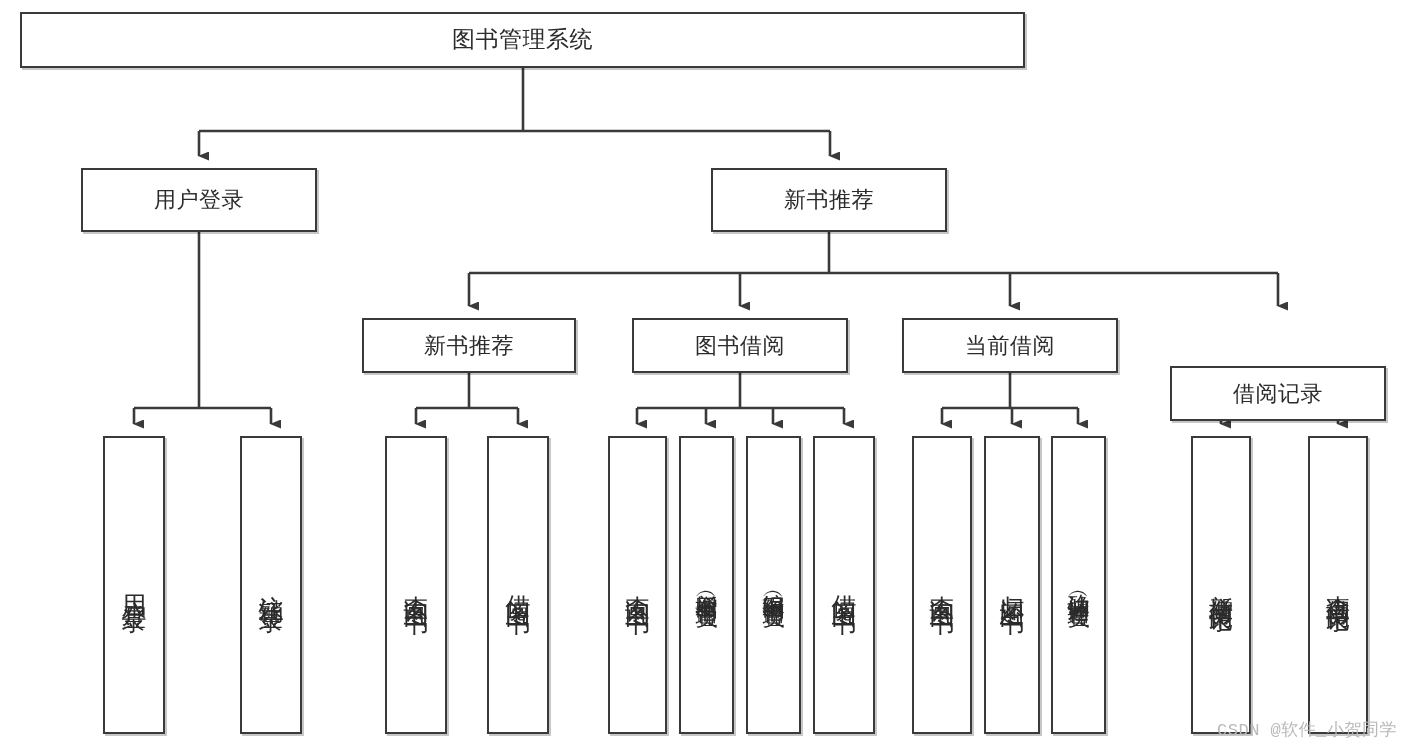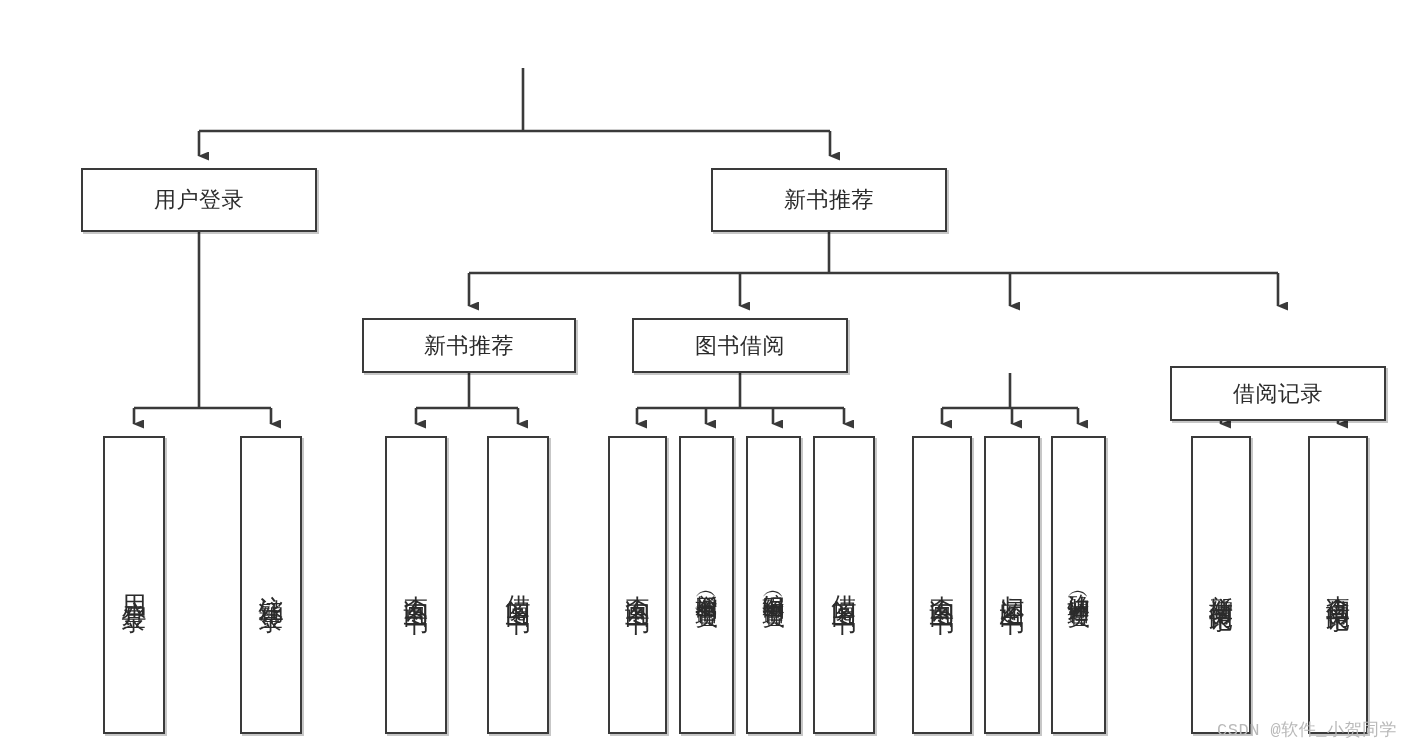--- a/index.html
+++ b/index.html
@@ -122,34 +122,40 @@
       <path d="M1012,408 L1012,424" marker-end="url(#arrow)"></path>
       <path d="M1078,408 L1078,424" marker-end="url(#arrow)"></path>
 
       <path d="M1278,373 L1278,408"></path>
       <path d="M1221,408 L1338,408"></path>
       <path d="M1221,408 L1221,424" marker-end="url(#arrow)"></path>
       <path d="M1338,408 L1338,424" marker-end="url(#arrow)"></path>
     </g>
   </svg>
 
+  <div class="node horiz root" style="left:20px;top:12px;width:1005px;height:56px;">
+    <span class="label">图书管理系统</span>
+  </div>
 
   <div class="node horiz" style="left:81px;top:168px;width:236px;height:64px;">
     <span class="label">用户登录</span>
   </div>
   <div class="node horiz" style="left:711px;top:168px;width:236px;height:64px;">
     <span class="label">新书推荐</span>
   </div>
 
   <div class="node horiz" style="left:362px;top:318px;width:214px;height:55px;">
     <span class="label">新书推荐</span>
   </div>
   <div class="node horiz" style="left:632px;top:318px;width:216px;height:55px;">
     <span class="label">图书借阅</span>
   </div>
+  <div class="node horiz" style="left:902px;top:318px;width:216px;height:55px;">
+    <span class="label">当前借阅</span>
+  </div>
   <div class="node horiz" style="left:1170px;top:318px;width:216px;height:55px;margin-top:48px;">
     <span class="label">借阅记录</span>
   </div>
 
   <div class="node vert" style="left:103px;top:436px;width:62px;height:298px;">
     <span class="label">用户登录</span>
   </div>
   <div class="node vert" style="left:240px;top:436px;width:62px;height:298px;">
     <span class="label">注销登录</span>
   </div>

